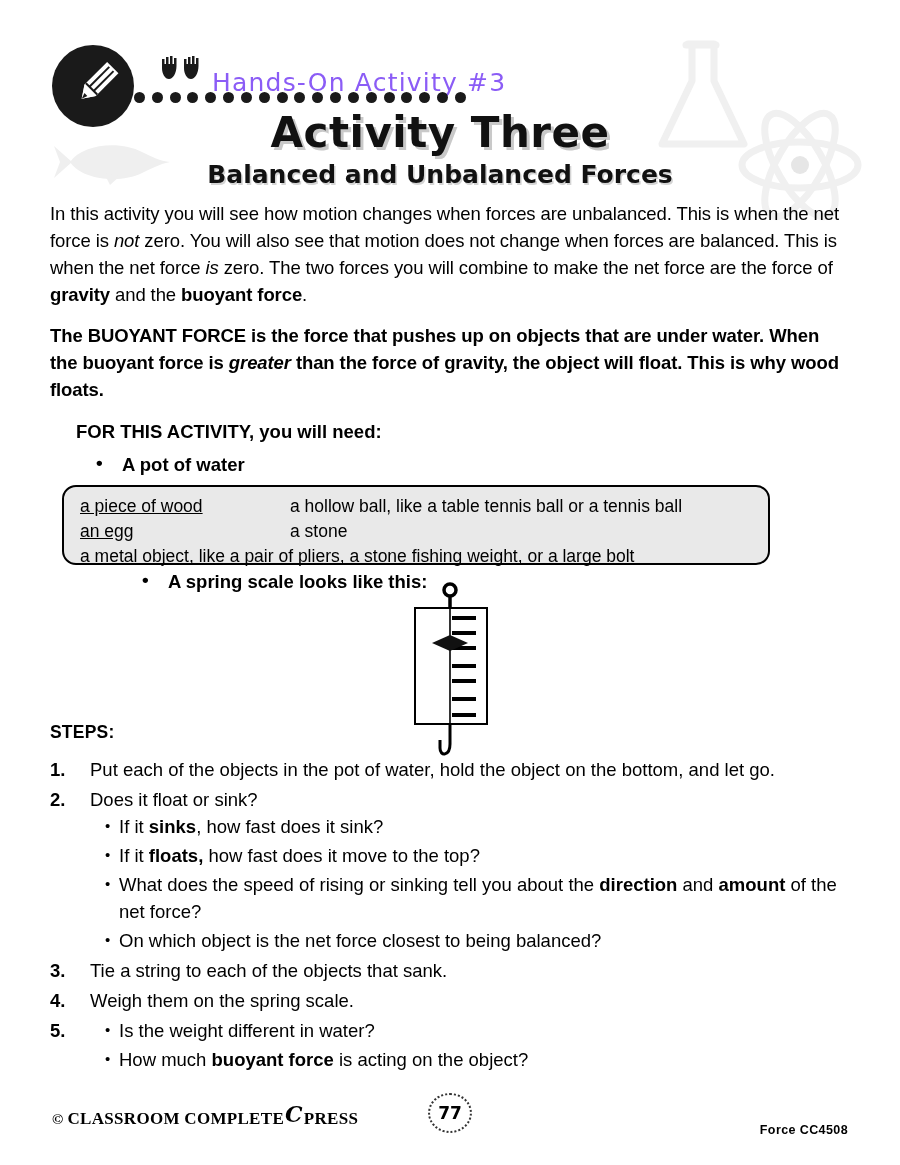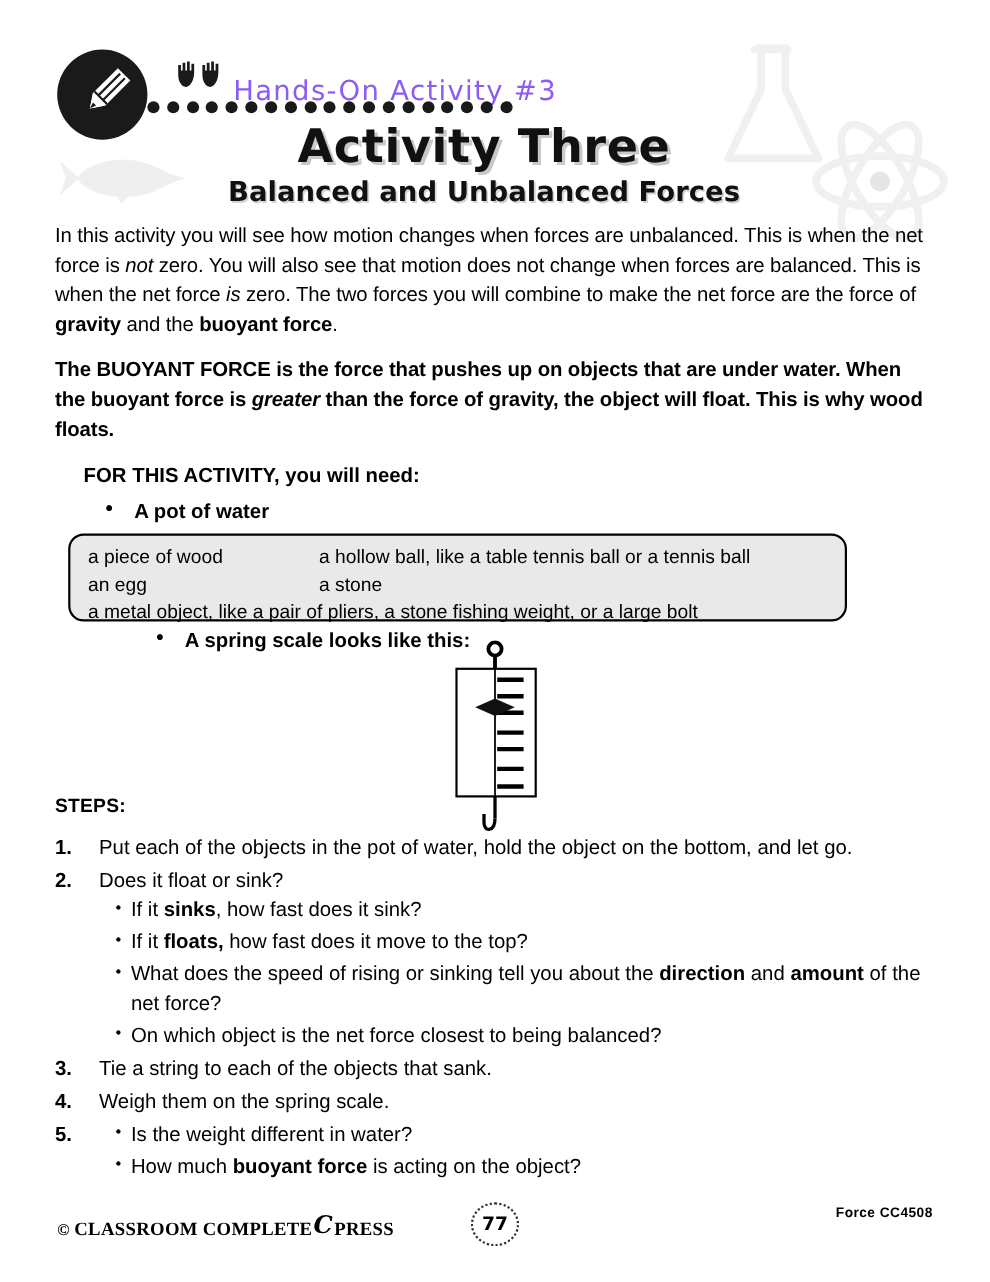--- a/index.html
+++ b/index.html
@@ -126,21 +126,21 @@
     border: 2.5px solid #000;
     border-radius: 14px;
     padding: 7px 0 0 16px;
   }
   .obj-row {
     display: flex;
     font-size: 17.5px;
     line-height: 25px;
     height: 25px;
   }
-  .obj-col-a { width: 210px; flex: 0 0 210px; }
+  .obj-col-a { width: 210px; flex: 0 0 210px; text-decoration: underline; }
   .obj-col-b { flex: 1; }
   .obj-wide  { font-size: 17.5px; line-height: 25px; }
 
   
   #spring-scale-figure {
     position: absolute; left: 404px; top: 582px;
     width: 100px; height: 180px;
   }
 
   
@@ -205,21 +205,21 @@
   #page-badge {
     position: absolute; left: 428px; top: 18px;
     width: 44px; height: 40px;
     border: 2.5px dotted #333;
     border-radius: 50%;
     display: flex; align-items: center; justify-content: center;
     font-family: "DejaVu Sans", sans-serif;
     font-weight: bold; font-size: 17px;
   }
   #resource-code {
-    position: absolute; right: 52px; top: 20px;
+    position: absolute; right: 52px; top: 48px;
     font-size: 12.5px;
     font-weight: bold;
     letter-spacing: 0.4px;
   }
 </style>
 </head>
 <body>
 
 <svg class="watermark" id="wm-fish" viewBox="0 0 120 58">
   <path d="M18 30 C30 12, 68 8, 90 20 C100 25, 108 29, 118 30 C108 32, 100 36, 90 41 C68 52, 30 48, 18 30 Z" fill="#efefef"></path>

